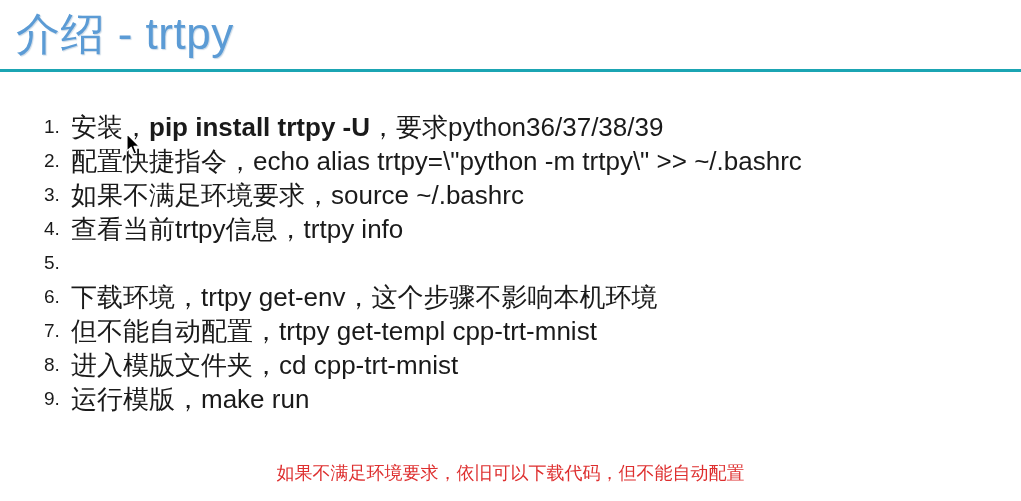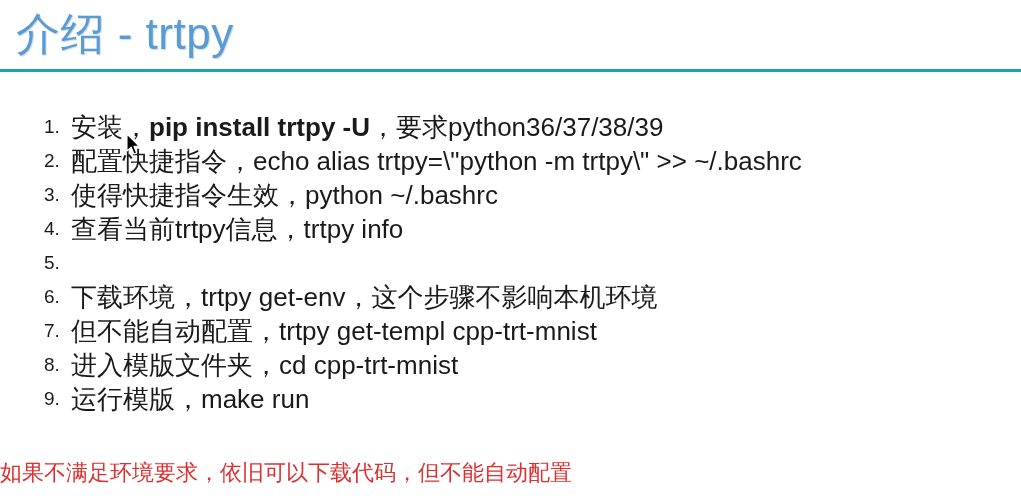--- a/index.html
+++ b/index.html
@@ -84,23 +84,23 @@
   .step-text .bold {
     font-weight: bold;
   }
 
   
   .footer-note {
     position: absolute;
     left: 0;
     top: 460px;
     width: 1021px;
-    text-align: left;
+    text-align: center;
     font-family: "Liberation Serif", "DejaVu Serif", serif;
-    font-size: 22px;
+    font-size: 18px;
     line-height: 26px;
     color: #DE2F2F;
     white-space: nowrap;
   }
 
   
   .cursor {
     position: absolute;
     left: 126px;
     top: 133px;
@@ -122,21 +122,21 @@
       <li class="step-item">
         <span class="step-num">1.</span>
         <span class="step-text"><span>安装，</span><span class="bold">pip install trtpy -U</span><span>，要求python36/37/38/39</span></span>
       </li>
       <li class="step-item">
         <span class="step-num">2.</span>
         <span class="step-text"><span>配置快捷指令，echo alias trtpy=\"python -m trtpy\" &gt;&gt; ~/.bashrc</span></span>
       </li>
       <li class="step-item">
         <span class="step-num">3.</span>
-        <span class="step-text"><span>使得快捷指令生效，python ~/.bashrc</span></span>
+        <span class="step-text"><span>如果不满足环境要求，source ~/.bashrc</span></span>
       </li>
       <li class="step-item">
         <span class="step-num">4.</span>
         <span class="step-text"><span>查看当前trtpy信息，trtpy info</span></span>
       </li>
       <li class="step-item">
         <span class="step-num">5.</span>
       </li>
       <li class="step-item">
         <span class="step-num">6.</span>

